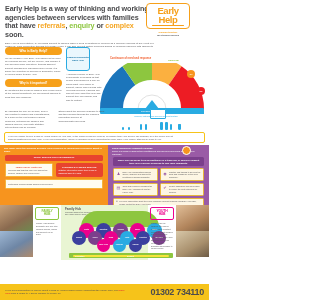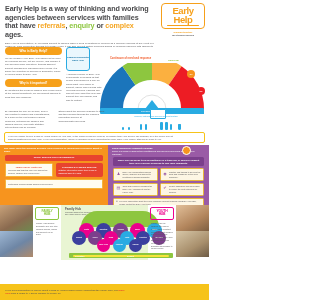--- a/index.html
+++ b/index.html
@@ -8,21 +8,21 @@
   .poster{position:relative;width:209px;height:300px;background:#ffffff;}
 
   
   .header{position:relative;padding:5px 5px 2px 5px;height:47px;box-sizing:border-box;}
   .headline{width:148px;font-size:7.2px;line-height:8.6px;font-weight:bold;color:#4b4b4d;letter-spacing:-0.1px;}
   .hl-or{color:#f5a623;}
   .hl-amp{color:#8dc63f;}
   .hl-cx{color:#f5a623;margin-top:21px;}
   .intro{width:150px;margin-top:2.5px;font-size:2.5px;line-height:3.4px;color:#58585b;}
 
-  .logo{position:absolute;right:4px;top:3px;width:44px;}
+  .logo{position:absolute;right:19px;top:3px;width:44px;}
   .logo-box{border:1.6px solid #f6a01a;border-radius:4px;padding:2px 3px;background:#fff;text-align:center;}
   .logo-l1,.logo-l2{font-weight:bold;color:#f6a01a;line-height:9px;font-size:9.5px;letter-spacing:-.4px;}
   .logo-rule{height:1.4px;background:#f6a01a;margin:1px 2px 0 2px;border-radius:1px;}
   .logo-sub{margin-top:1.5px;text-align:center;font-size:2.3px;line-height:3px;color:#58585b;font-weight:bold;}
   .logo-sub em{font-style:normal;color:#f6a01a;}
 
   
   .upper{position:relative;height:62px;padding:0 5px;box-sizing:border-box;}
   .col-left{position:absolute;left:5px;top:0;width:57px;}
   .pill{background:#f6a01a;color:#fff;border-radius:5px;text-align:center;font-size:3.1px;
@@ -122,21 +122,21 @@
   .foot-text{font-size:2.5px;line-height:3.4px;color:#4b4b4d;width:125px;}
   .foot-text b{color:#e8432e;}
   .foot-phone{flex:1;text-align:right;font-size:9px;font-weight:bold;color:#4b4b4d;letter-spacing:-.3px;}
 </style>
 </head>
 <body>
 
 <div class="poster">
 
   <div class="header">
-    <div class="headline"><span>Early Help is a way of thinking and working agencies between services with families that have </span><span class="hl-or">referrals</span><span>, </span><span class="hl-amp">enquiry</span><span> or </span><span class="hl-cx">complex</span><span> ages.</span></div>
+    <div class="headline"><span>Early Help is a way of thinking and working agencies between services with families that have </span><span class="hl-or">referrals</span><span>, </span><span class="hl-amp">enquiry</span><span> or </span><span class="hl-cx">complex</span><span> soon.</span></div>
     <div class="intro">Early Help is preventative, by providing support to families when a need is identified or as soon as a problem emerges at any point in a child's life, from conception through to teenage years. It can also prevent further problems arising by building resilience with families to find their own solutions in the future.</div>
 
     <div class="logo">
       <div class="logo-box">
         <div class="logo-l1">Early</div>
         <div class="logo-l2">Help</div>
         <div class="logo-rule"></div>
       </div>
       <div class="logo-sub">
         <em>Working together</em>
@@ -304,15 +304,16 @@
     </div>
 
     <div class="hub-col hc5">
       <div class="photo c"></div>
       <div class="photo d"></div>
     </div>
   </div>
 
   <div class="footer">
     <div class="foot-text"><span>If you need information or advice about a child or young person before completing the online form, call </span><b>Early Help</b><span> from 8.30am to 4.30pm Monday to Friday on</span></div>
+    <div class="foot-phone">01302 734110</div>
   </div>
 
 </div>
 
 </body></html>

